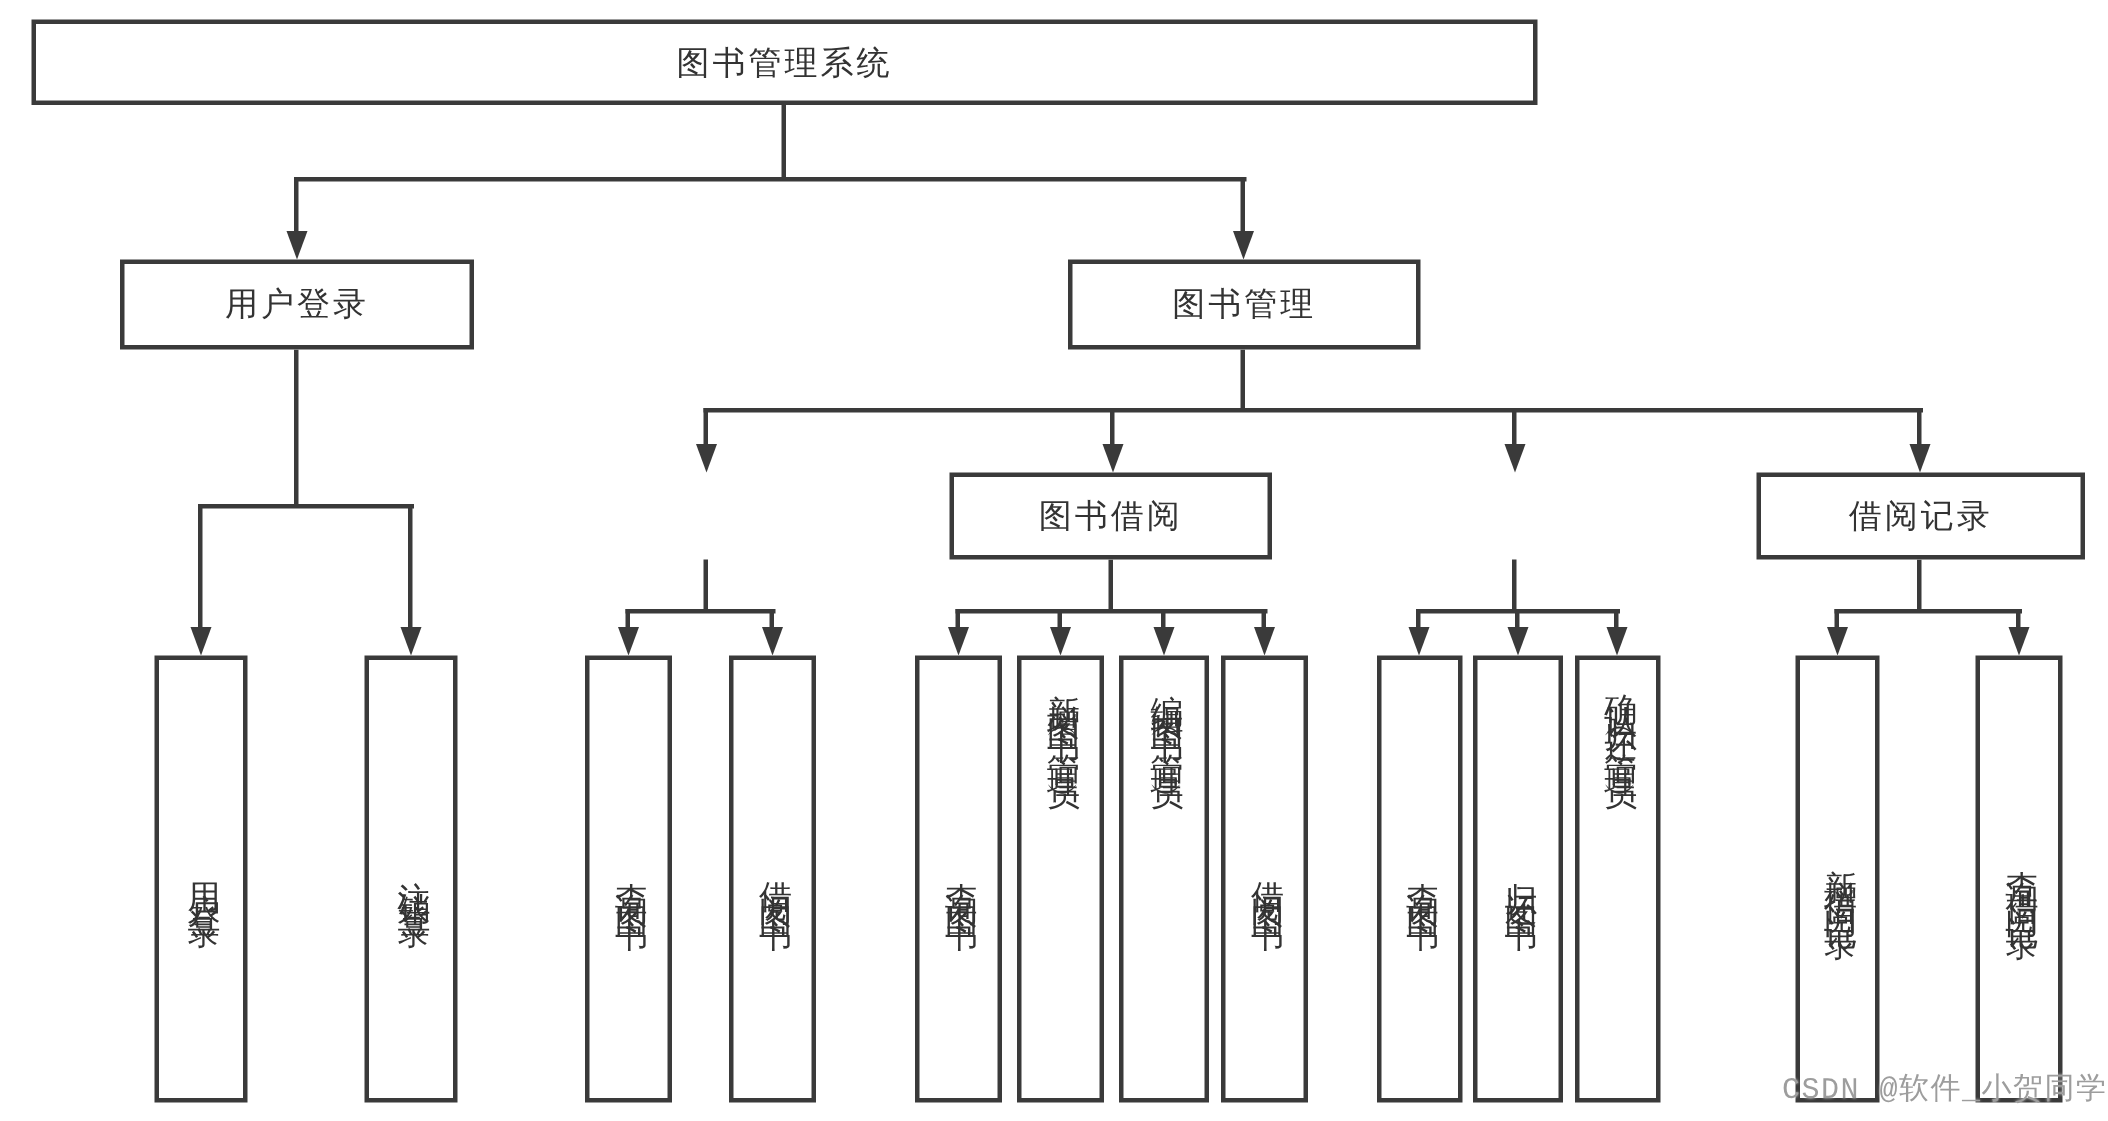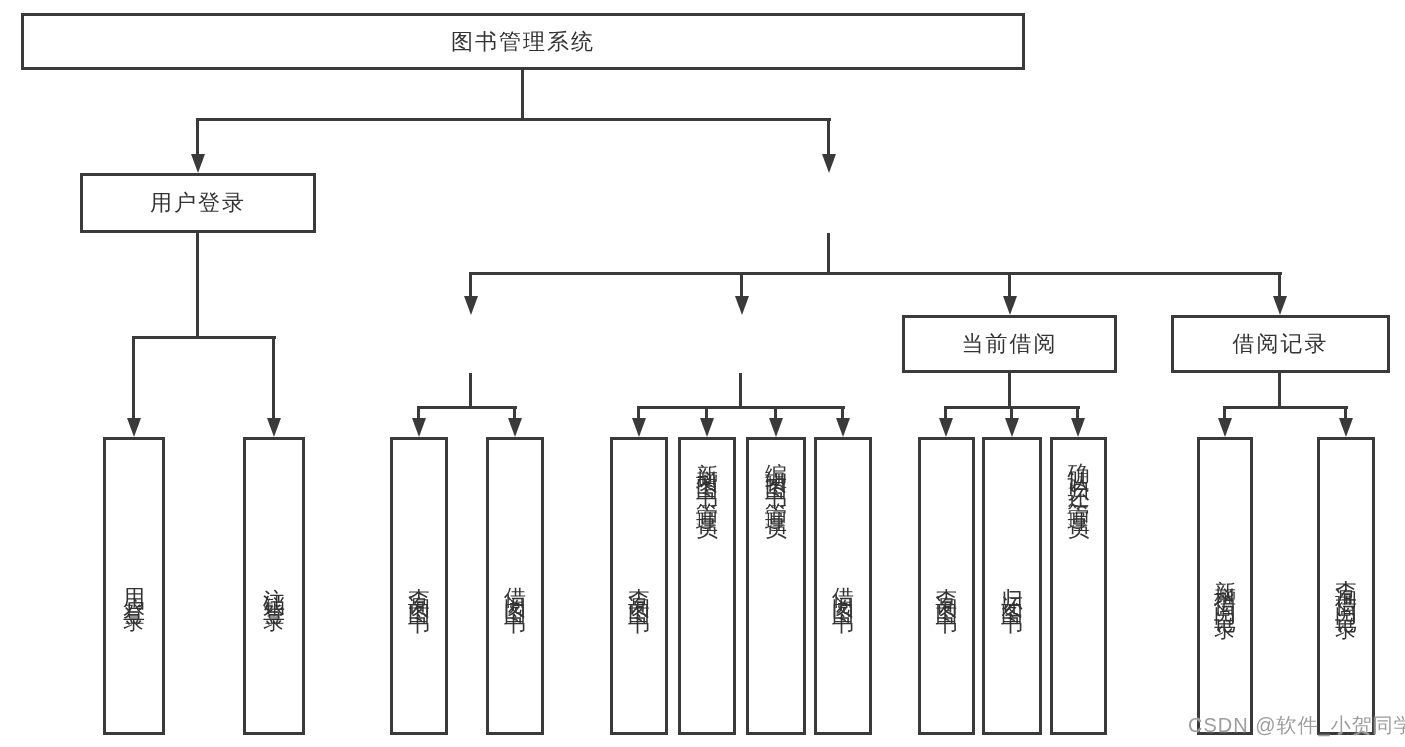--- a/index.html
+++ b/index.html
@@ -1,18 +1,18 @@
 <!DOCTYPE html>
 <html><head>
 <meta charset="utf-8">
 <style>
   html,body{margin:0;padding:0;background:#fff;}
   .canvas{
     position:relative;width:1405px;height:747px;background:#fff;overflow:hidden;
-    font-family:Liberation Sans, sans-serif;color:#333;
+    font-family:Liberation Mono, monospace;color:#333;
   }
   .node{
     position:absolute;border:3px solid #3a3a3a;background:#fff;
     display:flex;align-items:center;justify-content:center;
     font-size:22px;color:#333;box-sizing:content-box;
   }
   .hnode span{letter-spacing:2px;white-space:nowrap;}
   .leaf span{
     writing-mode:vertical-rl;text-orientation:mixed;
     letter-spacing:8px;line-height:1;font-size:22px;
@@ -96,23 +96,26 @@
   <div class="arr" style="left:1218px;top:418px"></div>
   <div class="arr" style="left:1339px;top:418px"></div>
 
   <div class="node hnode" style="left:21px;top:13px;width:998px;height:51px">
     <span>图书管理系统</span>
   </div>
 
   <div class="node hnode" style="left:80px;top:173px;width:230px;height:54px">
     <span>用户登录</span>
   </div>
+  <div class="node hnode" style="left:712px;top:173px;width:229px;height:54px">
+    <span>图书管理</span>
+  </div>
 
-  <div class="node hnode" style="left:902px;top:315px;width:209px;height:52px">
-    <span>当前借阅</span>
+  <div class="node hnode" style="left:633px;top:315px;width:209px;height:52px">
+    <span>图书借阅</span>
   </div>
   <div class="node hnode" style="left:1171px;top:315px;width:213px;height:52px">
     <span>借阅记录</span>
   </div>
 
   <div class="node leaf" style="left:103px;top:437px;width:56px;height:292px">
     <span>用户登录</span>
   </div>
   <div class="node leaf" style="left:243px;top:437px;width:56px;height:292px">
     <span>注销登录</span>

